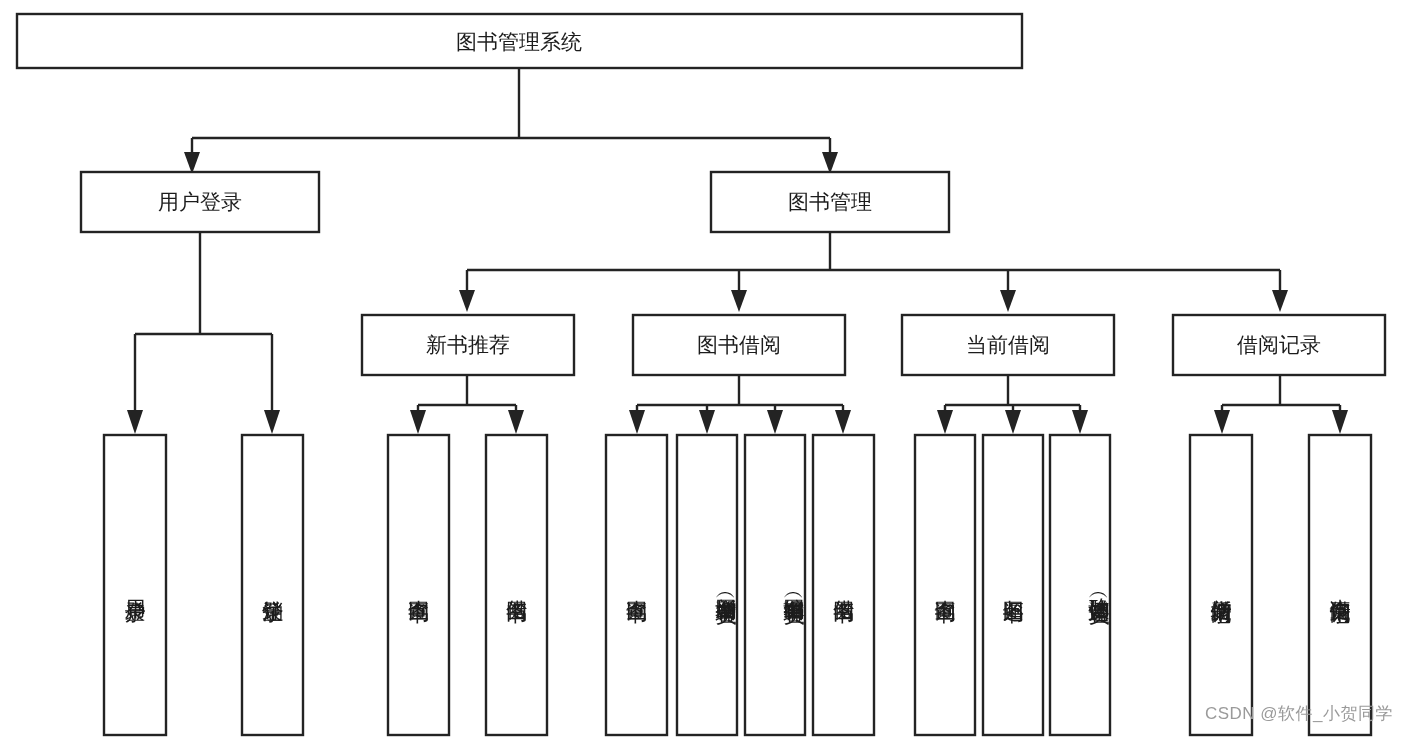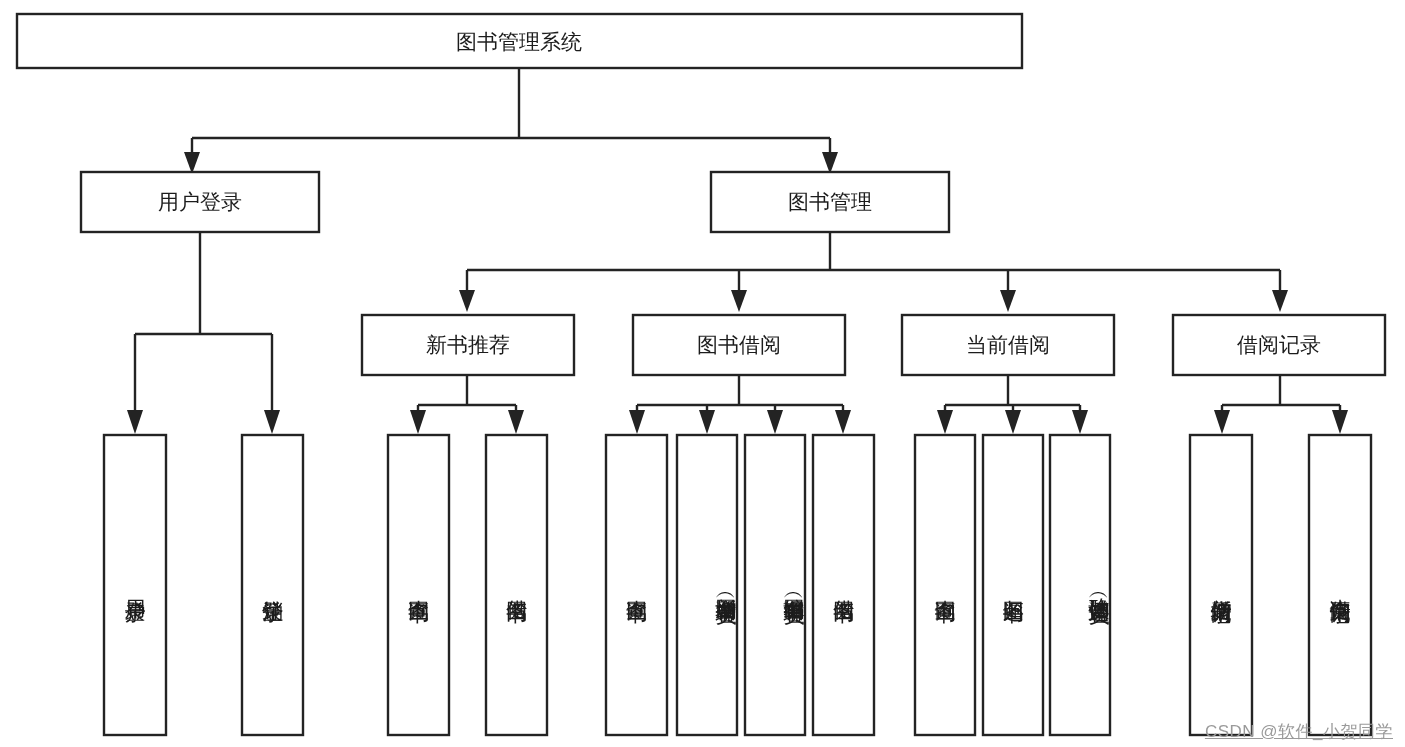--- a/index.html
+++ b/index.html
@@ -61,27 +61,26 @@
     text-align: center;
     display: flex;
     align-items: center;
     justify-content: center;
     white-space: nowrap;
     pointer-events: none;
   }
   .watermark {
     position: absolute;
     right: 12px;
-    bottom: 4px;
+    bottom: 22px;
     font-family: "Liberation Sans", "DejaVu Sans", sans-serif;
     font-size: 17px;
     color: #9a9a9a;
     letter-spacing: 0.5px;
     white-space: nowrap;
-    text-decoration: underline;
   }
 </style>
 </head>
 <body>
 
 <div id="diagram-root">
 
   <svg class="flow" viewBox="0 0 1405 747" xmlns="http://www.w3.org/2000/svg">
 
     <g>

